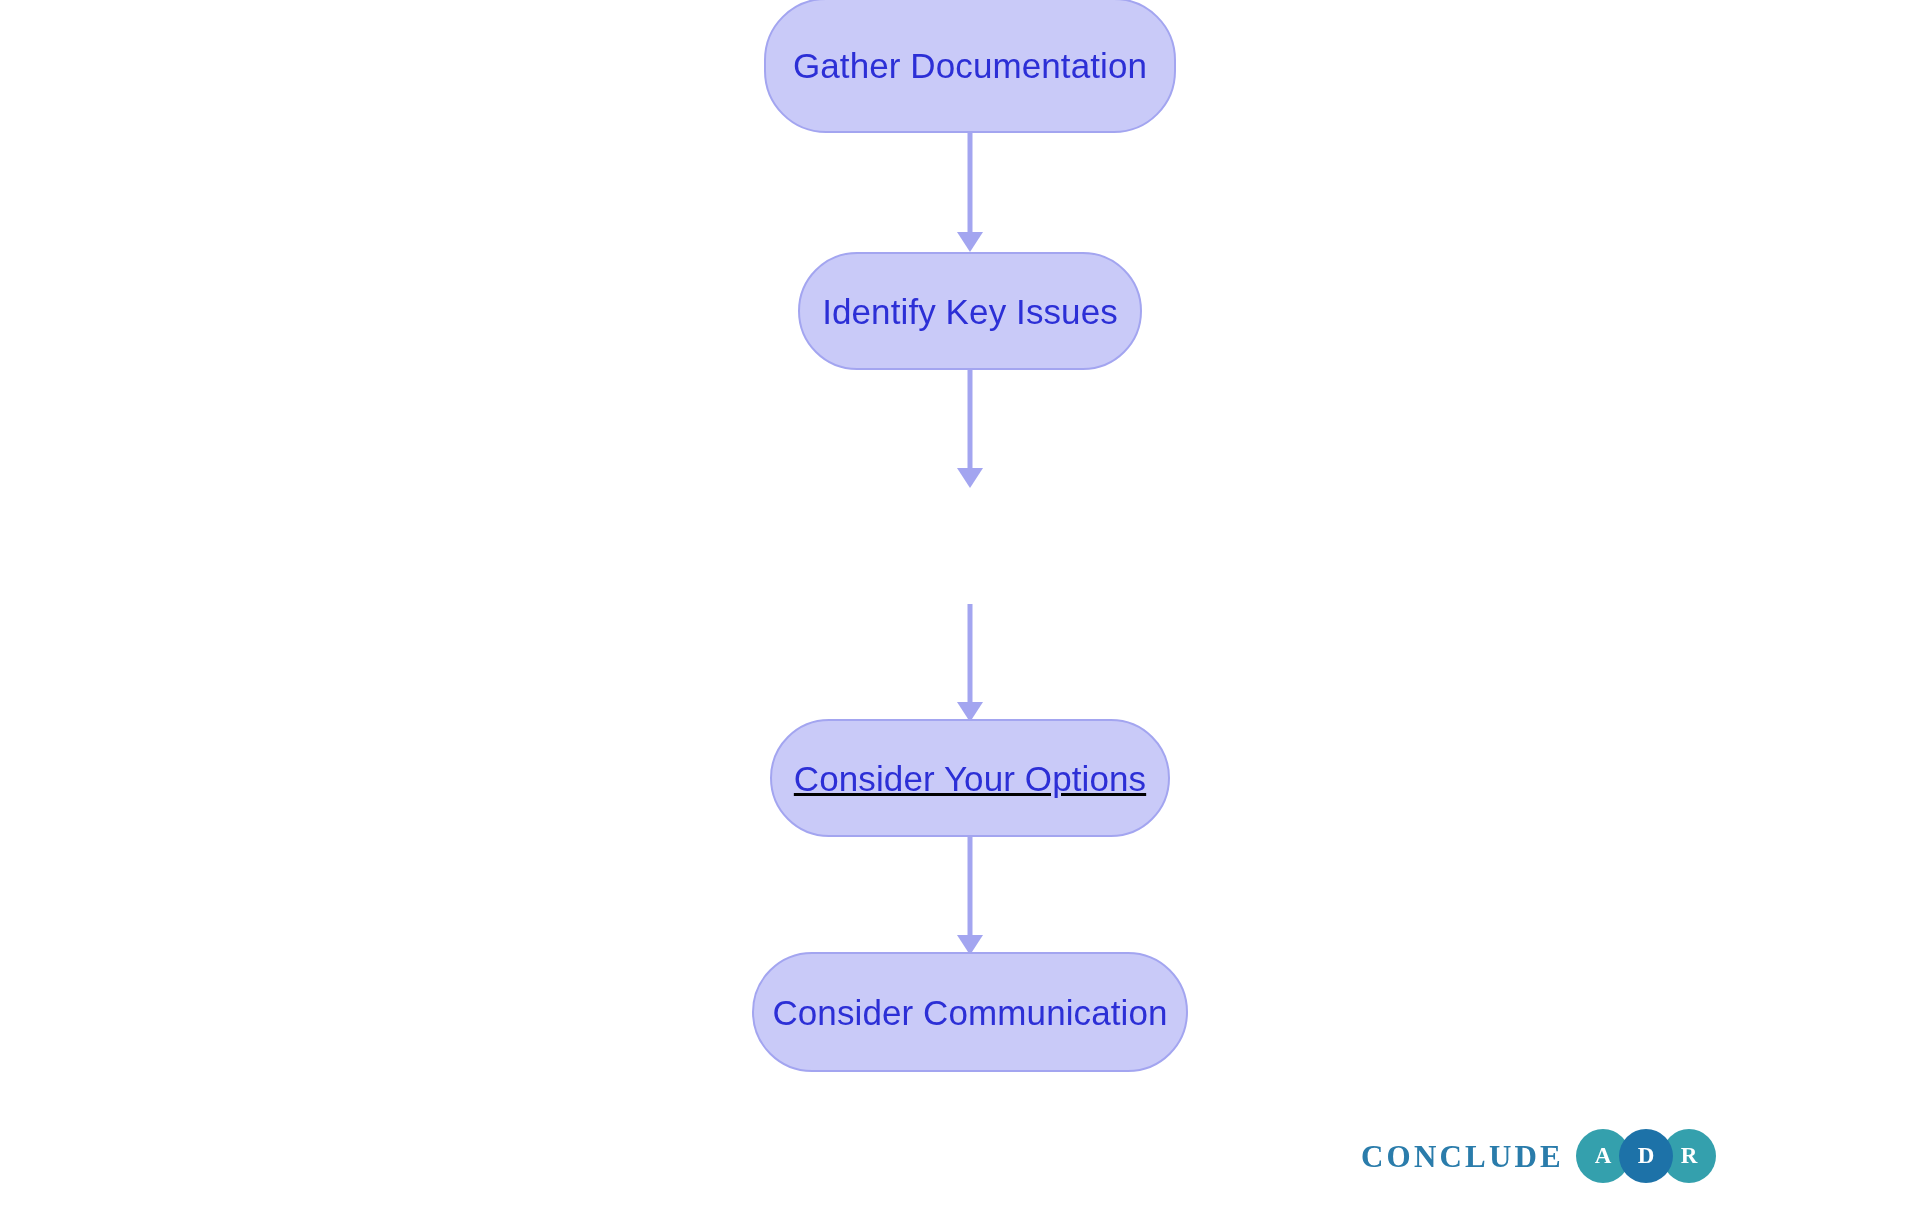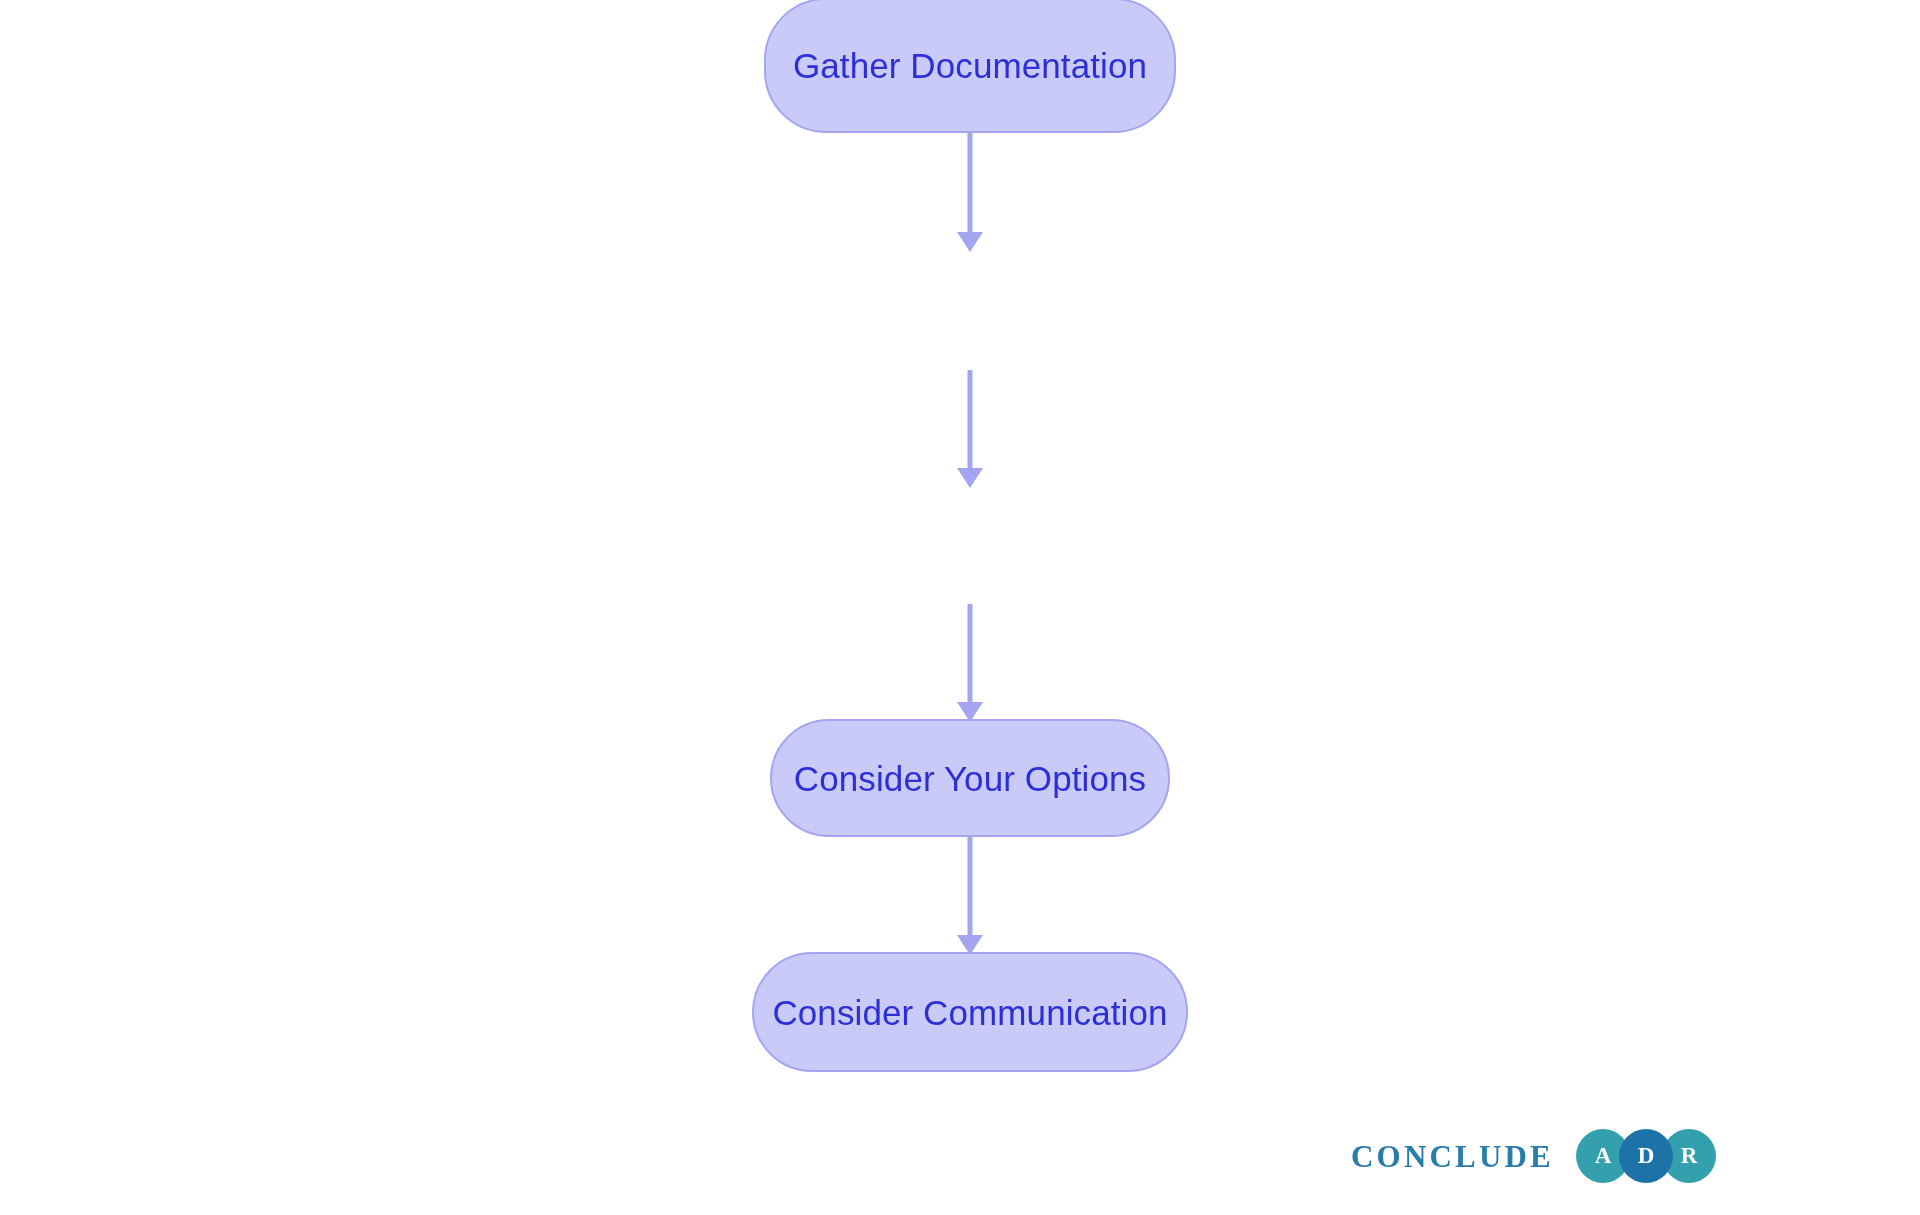--- a/index.html
+++ b/index.html
@@ -88,21 +88,21 @@
     display: flex;
     align-items: center;
     height: 62px;
   }
   .logo-word {
     font-family: "Liberation Serif", serif;
     font-weight: 700;
     font-size: 31px;
     letter-spacing: 3.2px;
     color: #2a7cab;
-    margin-right: 22px;
+    margin-right: 12px;
     line-height: 1;
   }
   .logo-circles {
     position: relative;
     display: flex;
     align-items: center;
     height: 56px;
   }
   .logo-circle {
     width: 54px;
@@ -131,33 +131,36 @@
 
     <div class="node" style="left:970px; top:-2px; width:412px; height:135px;">
       <span class="node-label">Gather Documentation</span>
     </div>
 
     <div class="connector" style="left:970px; top:133px; height:119px;">
       <div class="stem" style="height:99px;"></div>
       <div class="head" style="top:99px;"></div>
     </div>
 
+    <div class="node" style="left:970px; top:252px; width:344px; height:118px;">
+      <span class="node-label">Identify Key Issues</span>
+    </div>
 
     <div class="connector" style="left:970px; top:370px; height:118px;">
       <div class="stem" style="height:98px;"></div>
       <div class="head" style="top:98px;"></div>
     </div>
 
 
     <div class="connector" style="left:970px; top:604px; height:118px;">
       <div class="stem" style="height:98px;"></div>
       <div class="head" style="top:98px;"></div>
     </div>
 
-    <div class="node" style="left:970px; top:719px; width:400px; height:118px;">
+    <div class="node" style="left:970px; top:719px; width:400px; height:118px;text-decoration:underline;">
       <span class="node-label">Consider Your Options</span>
     </div>
 
     <div class="connector" style="left:970px; top:837px; height:118px;">
       <div class="stem" style="height:98px;"></div>
       <div class="head" style="top:98px;"></div>
     </div>
 
     <div class="node" style="left:970px; top:952px; width:436px; height:120px;">
       <span class="node-label">Consider Communication</span>

